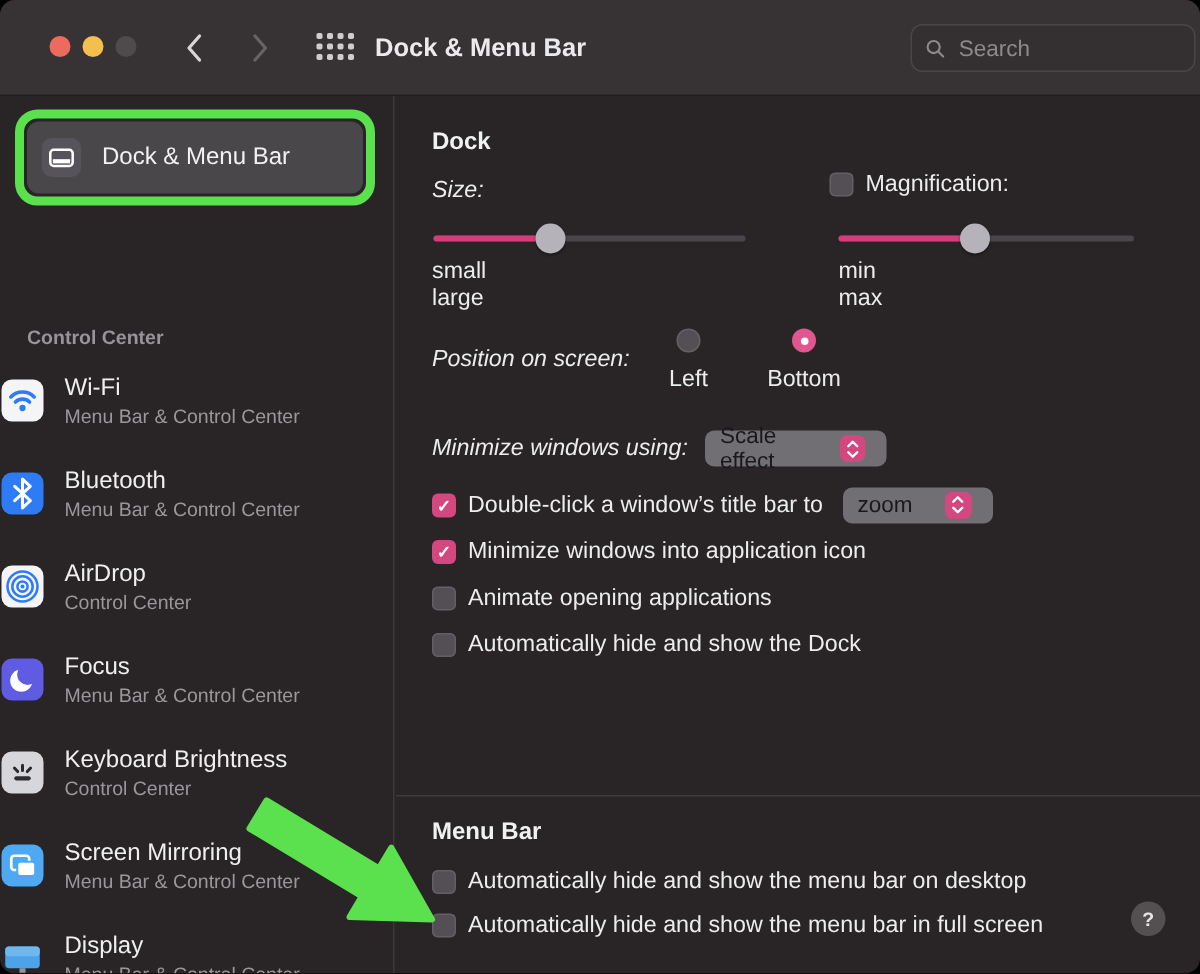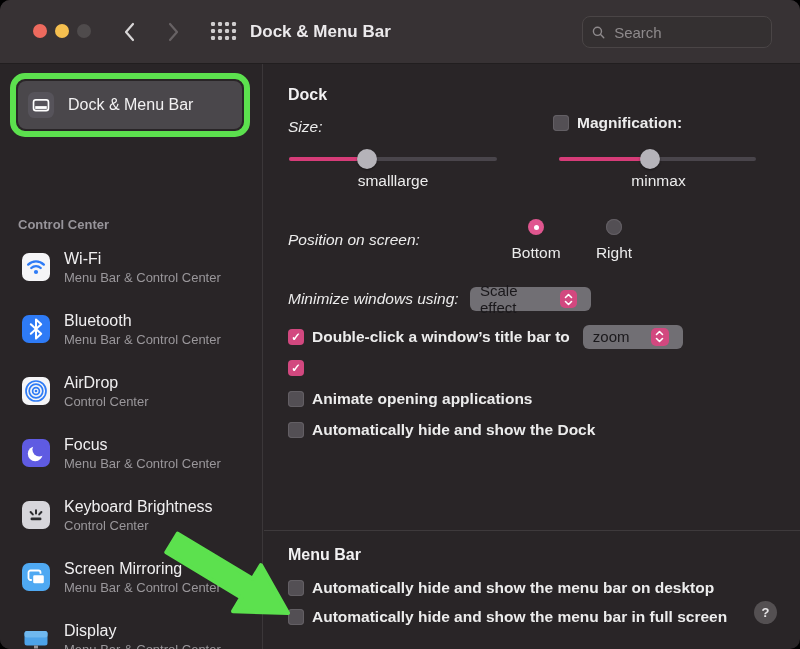--- a/index.html
+++ b/index.html
@@ -14,58 +14,58 @@
   .titlebar { position:absolute; top:0; left:0; right:0; height:64px;
     background:#373234; border-bottom:1px solid #211e1f; }
   .lights { position:absolute; left:33px; top:24px; display:flex; gap:8px; }
   .tl { width:14px; height:14px; border-radius:50%; }
   .tl.red { background:#ed6a5e; } .tl.yellow { background:#f5bf4f; } .tl.gray { background:#4f4b4c; }
   .nav { position:absolute; top:21px; width:16px; height:22px; }
   .grid-icon { position:absolute; left:211px; top:22px; display:grid;
     grid-template-columns:repeat(4,4px); grid-auto-rows:4px; gap:3px; }
   .grid-icon span { width:4px; height:4px; border-radius:1.2px; background:#cfcdce; }
   .win-title { position:absolute; left:250px; top:22px; font-size:17px; font-weight:bold; color:#eceaec; }
-  .search { position:absolute; right:28px; top:16px; width:190px; height:32px;
+  .search { position:absolute; right:3px; top:16px; width:190px; height:32px;
     background:#343031; border:1px solid #4a4546; border-radius:8px;
     display:flex; align-items:center; padding:0 9px; gap:7px; }
   .search input { background:transparent; border:none; outline:none; color:#d6d4d6;
     font-size:15px; width:100%; font-family:"Liberation Sans", sans-serif; }
   .search input::placeholder { color:#8e8a8c; }
   
   .sidebar { position:absolute; left:0; top:64px; width:263px; height:585px;
     background:#292527; border-right:1px solid #3b3739; overflow:hidden; }
   .sel-outline { position:absolute; left:10px; top:9px; width:240px; height:64px;
     border:6px solid #5ce14e; border-radius:15px; padding:2px; }
   .sel-item { width:100%; height:100%; background:#4a474b; border-radius:8px;
     display:flex; align-items:center; gap:13px; padding-left:9px; }
   .sel-item .title { font-size:16px; color:#f2f1f2; }
   .section-hdr { position:absolute; left:18px; top:153px; font-size:13px; font-weight:bold; color:#97949a; }
   .side-list { position:absolute; left:0; top:172px; width:100%; }
-  .side-item { height:62px; display:flex; align-items:center; gap:13px; padding-left:21px; }
+  .side-item { height:62px; display:flex; align-items:center; gap:13px; }
   .side-item .txt { display:flex; flex-direction:column; gap:2px; }
   .side-item .t { font-size:16px; color:#f0eff0; line-height:18px; }
   .side-item .s { font-size:13px; color:#9a979b; line-height:15px; }
   .ic { width:30px; height:30px; flex:0 0 30px; }
   
   .main { position:absolute; left:264px; top:64px; width:536px; height:502px; }
   .hdr { position:absolute; left:24px; font-size:16px; font-weight:bold; color:#f2f1f2; }
   .lbl { position:absolute; font-size:15.5px; color:#ececec;font-style:italic; }
   .slider { position:absolute; height:20px; }
   .slider .track { position:absolute; left:0; right:0; top:8px; height:4px; border-radius:2px; background:#49454b; }
   .slider .fill { position:absolute; left:0; top:8px; height:4px; border-radius:2px; background:#d63c78; }
   .slider .knob { position:absolute; top:0; width:20px; height:20px; border-radius:50%;
     background:#b5b3b9; transform:translateX(-50%); box-shadow:0 1px 2px rgba(0,0,0,.45); }
-  .range-labels { position:absolute; display:flex; justify-content:center; font-size:15.5px; color:#ececec; }
+  .range-labels { position:absolute; display:flex; justify-content:center; font-size:15.5px; color:#ececec;flex-direction:column; }
   .cb { width:16px; height:16px; flex:0 0 16px; border-radius:4px; background:#534f54;
     box-shadow: inset 0 0 0 1px #635f64; position:relative; }
   .cb.checked { background:#d2487f; box-shadow:none; }
   .cb.checked::after { content:"✓"; position:absolute; left:0; top:0; width:16px; height:16px;
     color:#fff; font-size:11.5px; font-weight:bold; display:flex; align-items:center; justify-content:center; }
   .cb-row { position:absolute; display:flex; align-items:center; gap:8px; height:25px; }
-  .cb-row .cl { font-size:15.5px; color:#ececec;font-weight:bold; }
+  .cb-row .cl { font-size:15.5px; color:#ececec; }
   .radio-col { position:absolute; top:155px; width:70px; display:flex; flex-direction:column; align-items:center; gap:9px; }
   .radio { width:16px; height:16px; border-radius:50%; background:#534f54; box-shadow: inset 0 0 0 1px #635f64; position:relative; }
   .radio.selected { background:#e0568f; box-shadow:none; }
   .radio.selected::after { content:""; position:absolute; left:5.5px; top:5.5px; width:5px; height:5px; border-radius:50%; background:#fff; }
   .radio-col .rl { font-size:15.5px; color:#ececec; }
   .popup { position:absolute; display:flex; align-items:center; justify-content:space-between;
     background:#716f74; border-radius:6px; height:24px; padding:0 14px 0 10px; }
   .popup .pv { font-size:15px; color:#1a181b; font-weight:400; }
   .popup .chev { width:18px; height:18px; background:#d2487f; border-radius:5px;
     display:flex; align-items:center; justify-content:center; margin-left:8px; }
@@ -247,27 +247,27 @@
       <div class="track"></div>
       <div class="fill" style="width: 46%;"></div>
       <div class="knob" style="left: 46%;"></div>
     </div>
     <div class="range-labels" style="left:295px; top:108px; width:199px">
       <span>min</span>
       <span>max</span>
     </div>
 
     <div class="lbl" style="left:24px; top:167px">Position on screen:</div>
+    <div class="radio-col" style="left:160px">
+      <div class="radio"></div>
+      <span class="rl">Left</span>
+    </div>
     <div class="radio-col" style="left:237px">
       <div class="radio selected"></div>
       <span class="rl">Bottom</span>
-    </div>
-    <div class="radio-col" style="left:315px">
-      <div class="radio"></div>
-      <span class="rl">Right</span>
     </div>
 
     <div class="lbl" style="left:24px; top:226px">Minimize windows using:</div>
     <div class="popup" style="left:206px; top:223px; width:121px">
       <span class="pv">Scale effect</span>
       <span class="chev">
         <svg width="9" height="13" viewBox="0 0 9 13">
           <polyline points="1.5,4.5 4.5,1.5 7.5,4.5" fill="none" stroke="#fff" stroke-width="1.6" stroke-linecap="round" stroke-linejoin="round"></polyline>
           <polyline points="1.5,8.5 4.5,11.5 7.5,8.5" fill="none" stroke="#fff" stroke-width="1.6" stroke-linecap="round" stroke-linejoin="round"></polyline>
         </svg>
@@ -283,20 +283,21 @@
           <svg width="9" height="13" viewBox="0 0 9 13">
             <polyline points="1.5,4.5 4.5,1.5 7.5,4.5" fill="none" stroke="#fff" stroke-width="1.6" stroke-linecap="round" stroke-linejoin="round"></polyline>
             <polyline points="1.5,8.5 4.5,11.5 7.5,8.5" fill="none" stroke="#fff" stroke-width="1.6" stroke-linecap="round" stroke-linejoin="round"></polyline>
           </svg>
         </span>
       </div>
     </div>
 
     <div class="cb-row" style="left:24px; top:291px">
       <div class="cb checked"></div>
+      <span class="cl">Minimize windows into application icon</span>
     </div>
     <div class="cb-row" style="left:24px; top:322px">
       <div class="cb"></div>
       <span class="cl">Animate opening applications</span>
     </div>
     <div class="cb-row" style="left:24px; top:353px">
       <div class="cb"></div>
       <span class="cl">Automatically hide and show the Dock</span>
     </div>
 

